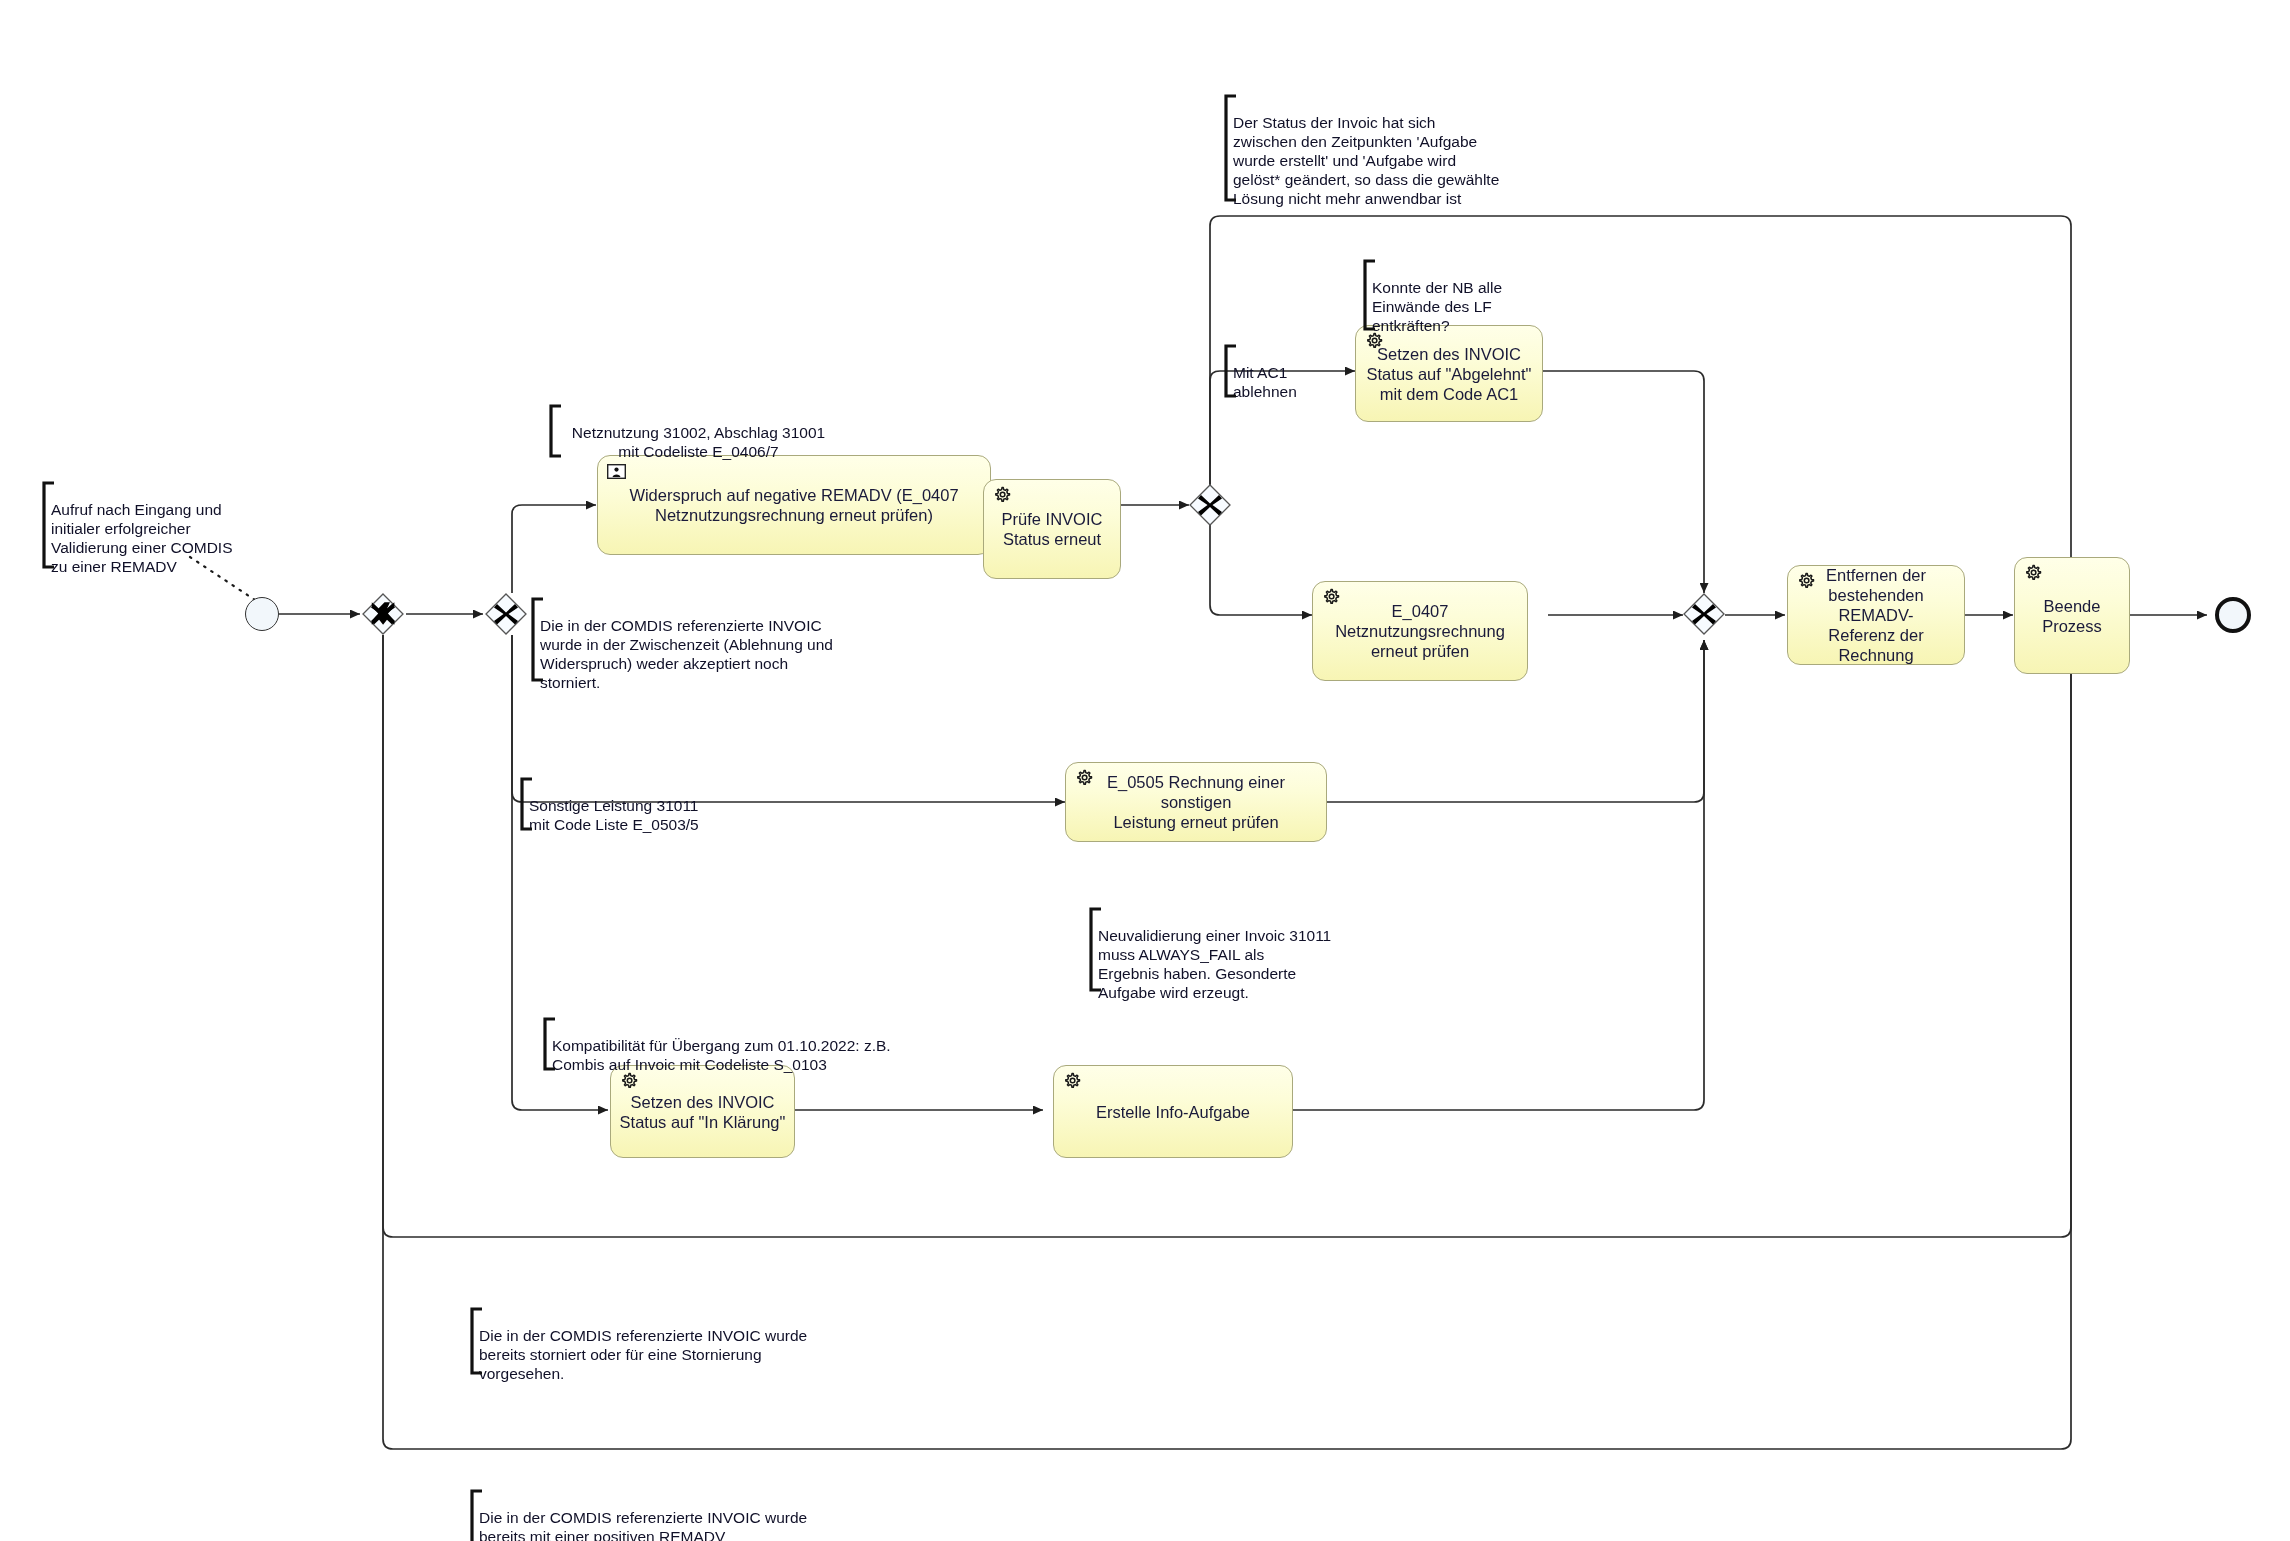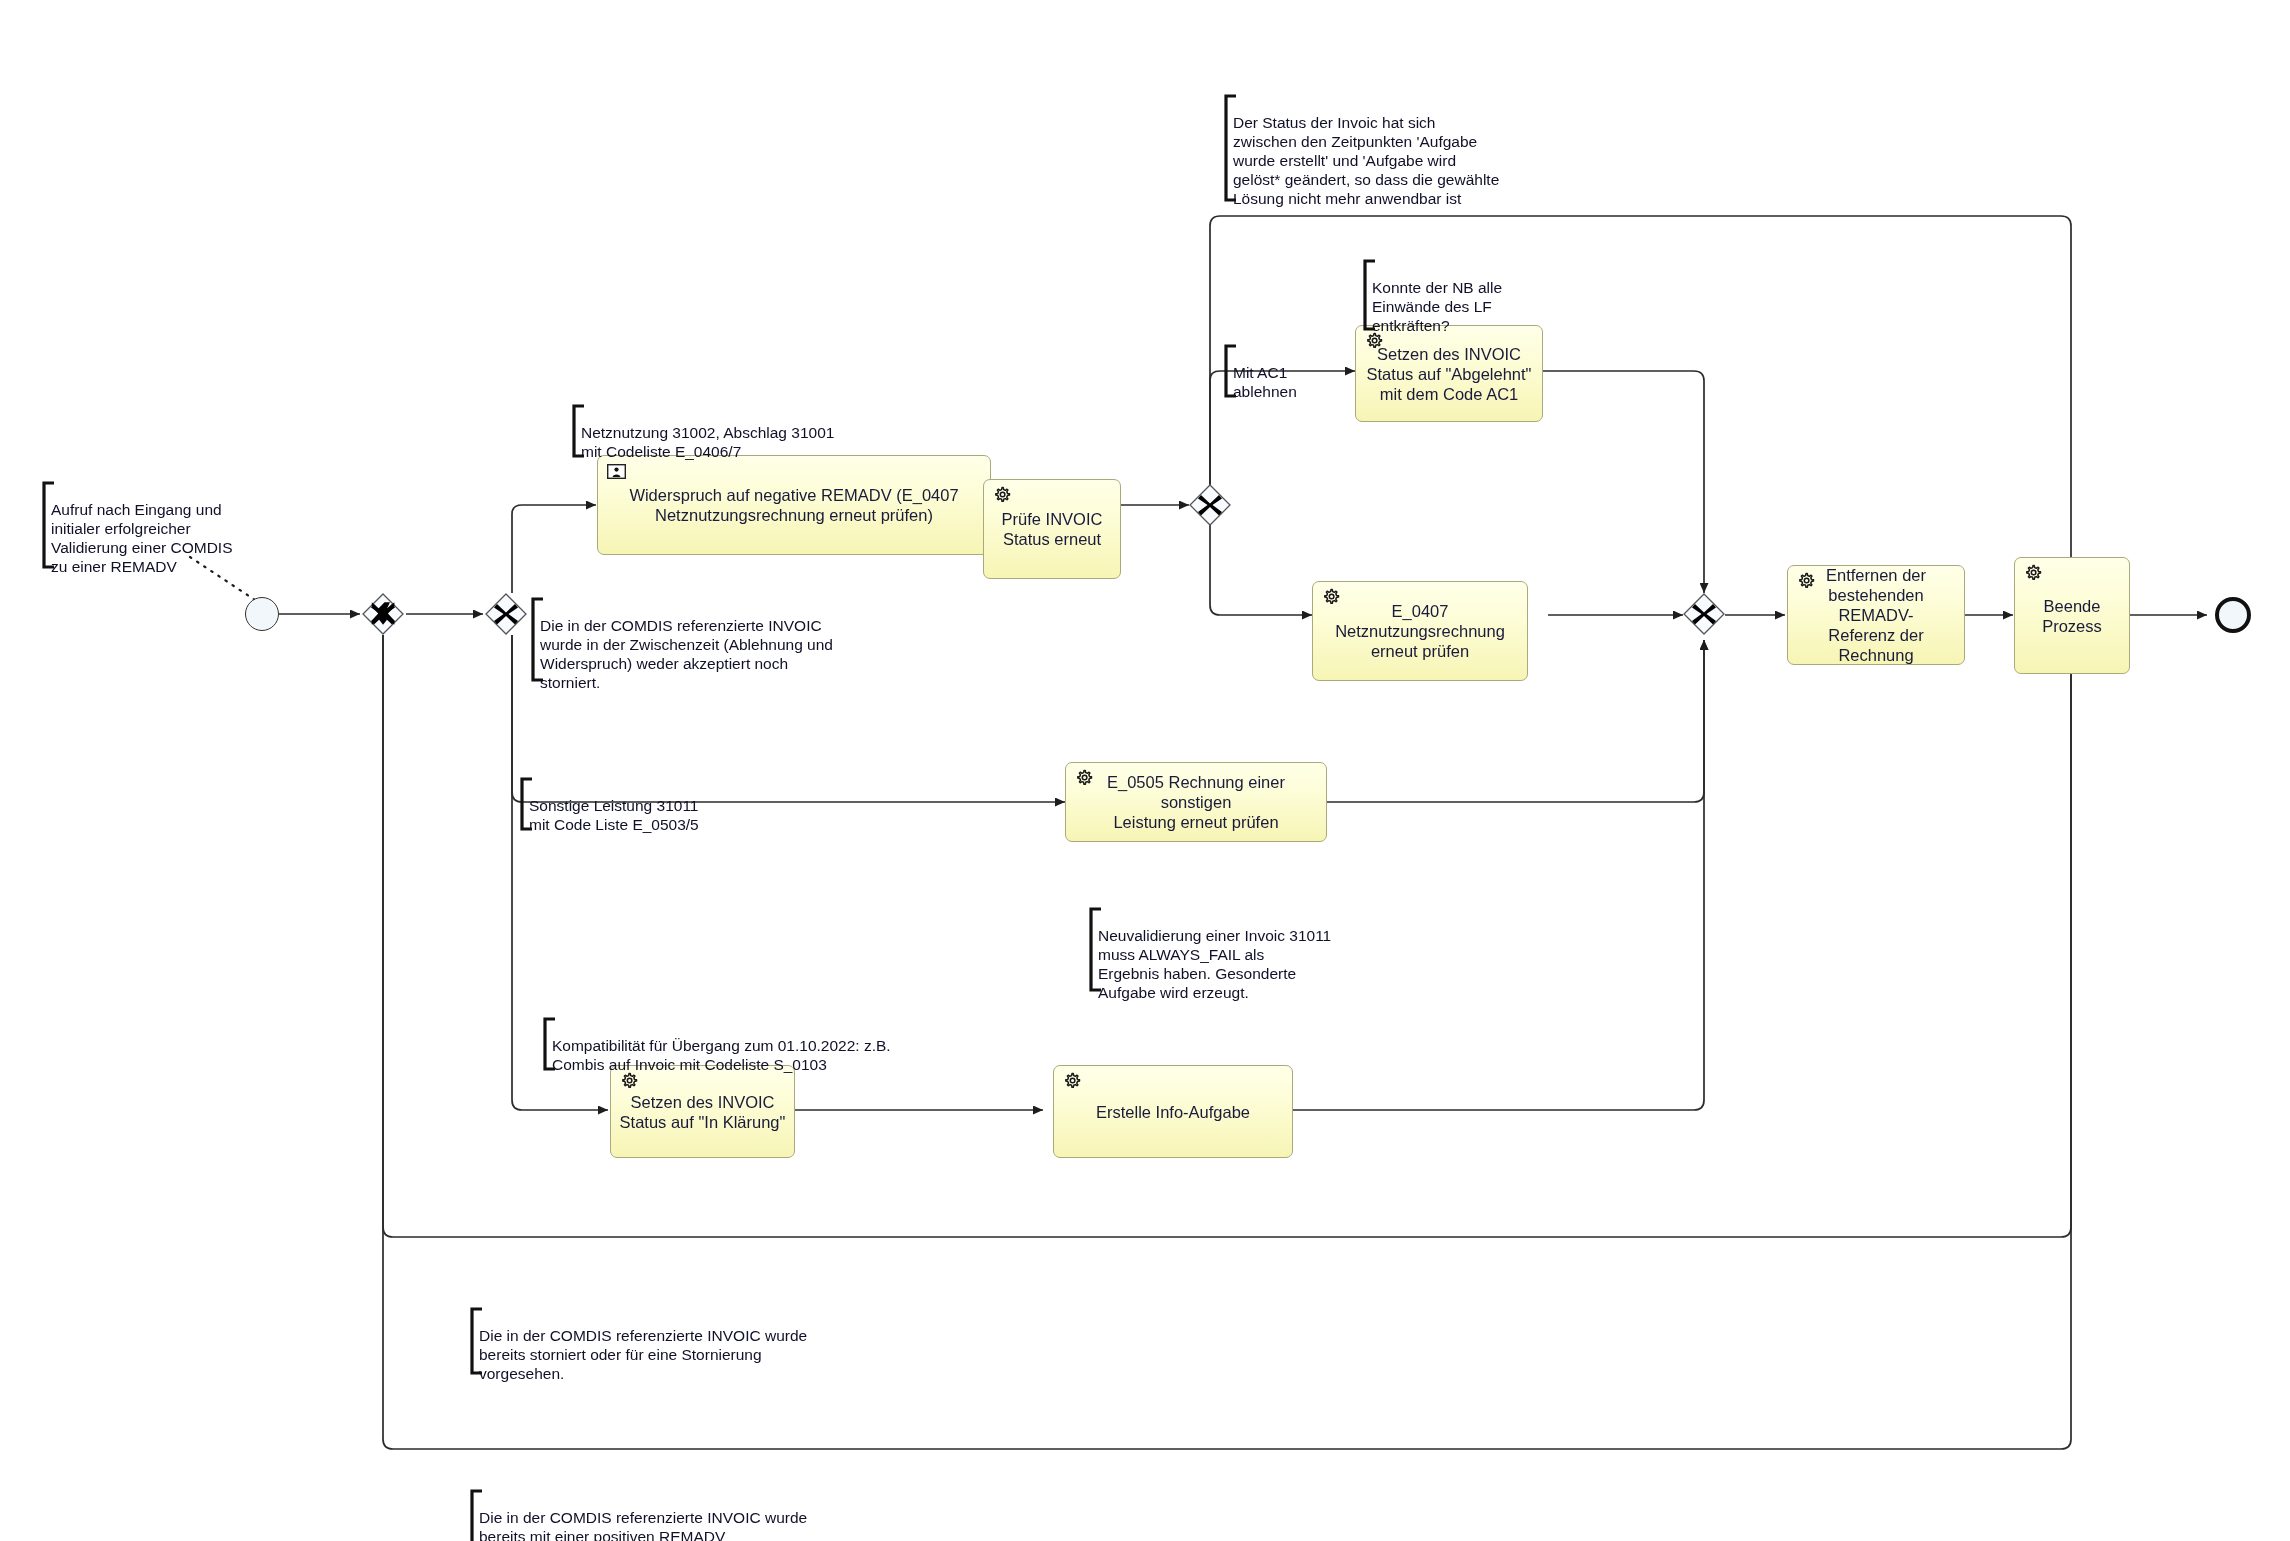--- a/index.html
+++ b/index.html
@@ -22,21 +22,21 @@
     left: 0;
     top: 0;
     width: 2290px;
     height: 1541px;
   }
   
   .task {
     position: absolute;
     box-sizing: border-box;
     border: 1.3px solid #a9a97c;
-    border-radius: 7px;
+    border-radius: 13px;
     background: linear-gradient(to bottom, #ffffe8 0%, #fdfdd9 35%, #f7f5b4 100%);
     display: flex;
     align-items: center;
     justify-content: center;
     text-align: center;
     color: #1a1a3a;
     font-size: 16.5px;
     line-height: 20px;
     padding: 19px 6px;
     overflow: hidden;
@@ -324,21 +324,21 @@
       <svg width="13" height="88" viewBox="0 0 13 88" preserveAspectRatio="none">
         <path d="M12,2 L2,2 L2,86 L12,86" fill="none" stroke="#111" stroke-width="3.2"></path>
       </svg>
     </span>
     <span class="atext">Aufruf nach Eingang und
 initialer erfolgreicher
 Validierung einer COMDIS
 zu einer REMADV</span>
   </div>
 
-  <div class="annotation" style="left:572px; top:385px; width:290px; height:54px;">
+  <div class="annotation" style="left:549px; top:385px; width:290px; height:54px;text-align:center;">
     <span class="bracket">
       <svg width="13" height="54" viewBox="0 0 13 54" preserveAspectRatio="none">
         <path d="M12,2 L2,2 L2,52 L12,52" fill="none" stroke="#111" stroke-width="3.2"></path>
       </svg>
     </span>
     <span class="atext">Netznutzung 31002, Abschlag 31001
 mit Codeliste E_0406/7</span>
   </div>
 
   <div class="annotation" style="left:531px; top:578px; width:330px; height:85px;">

